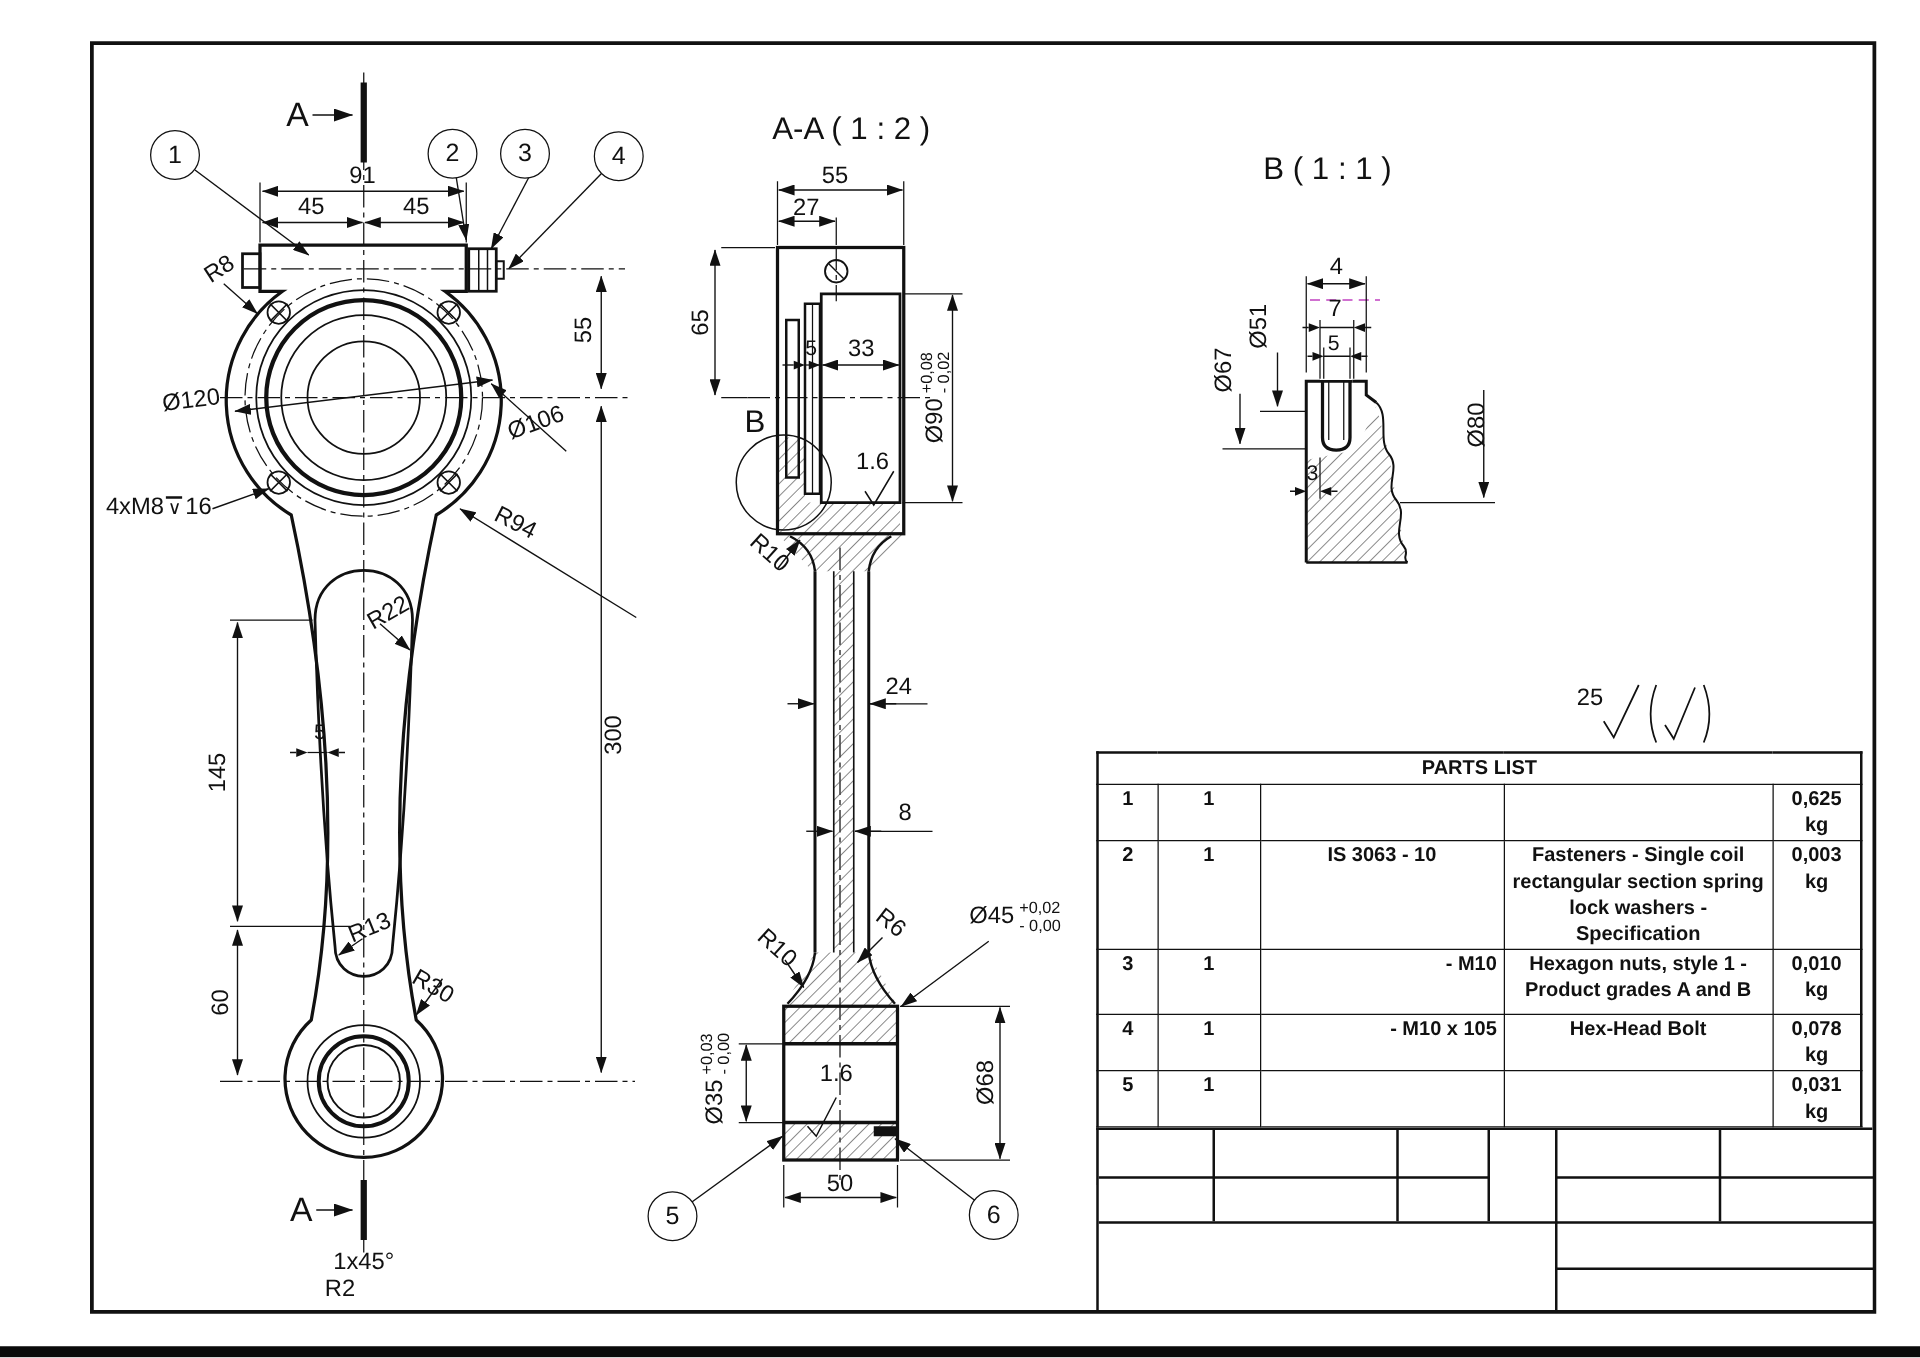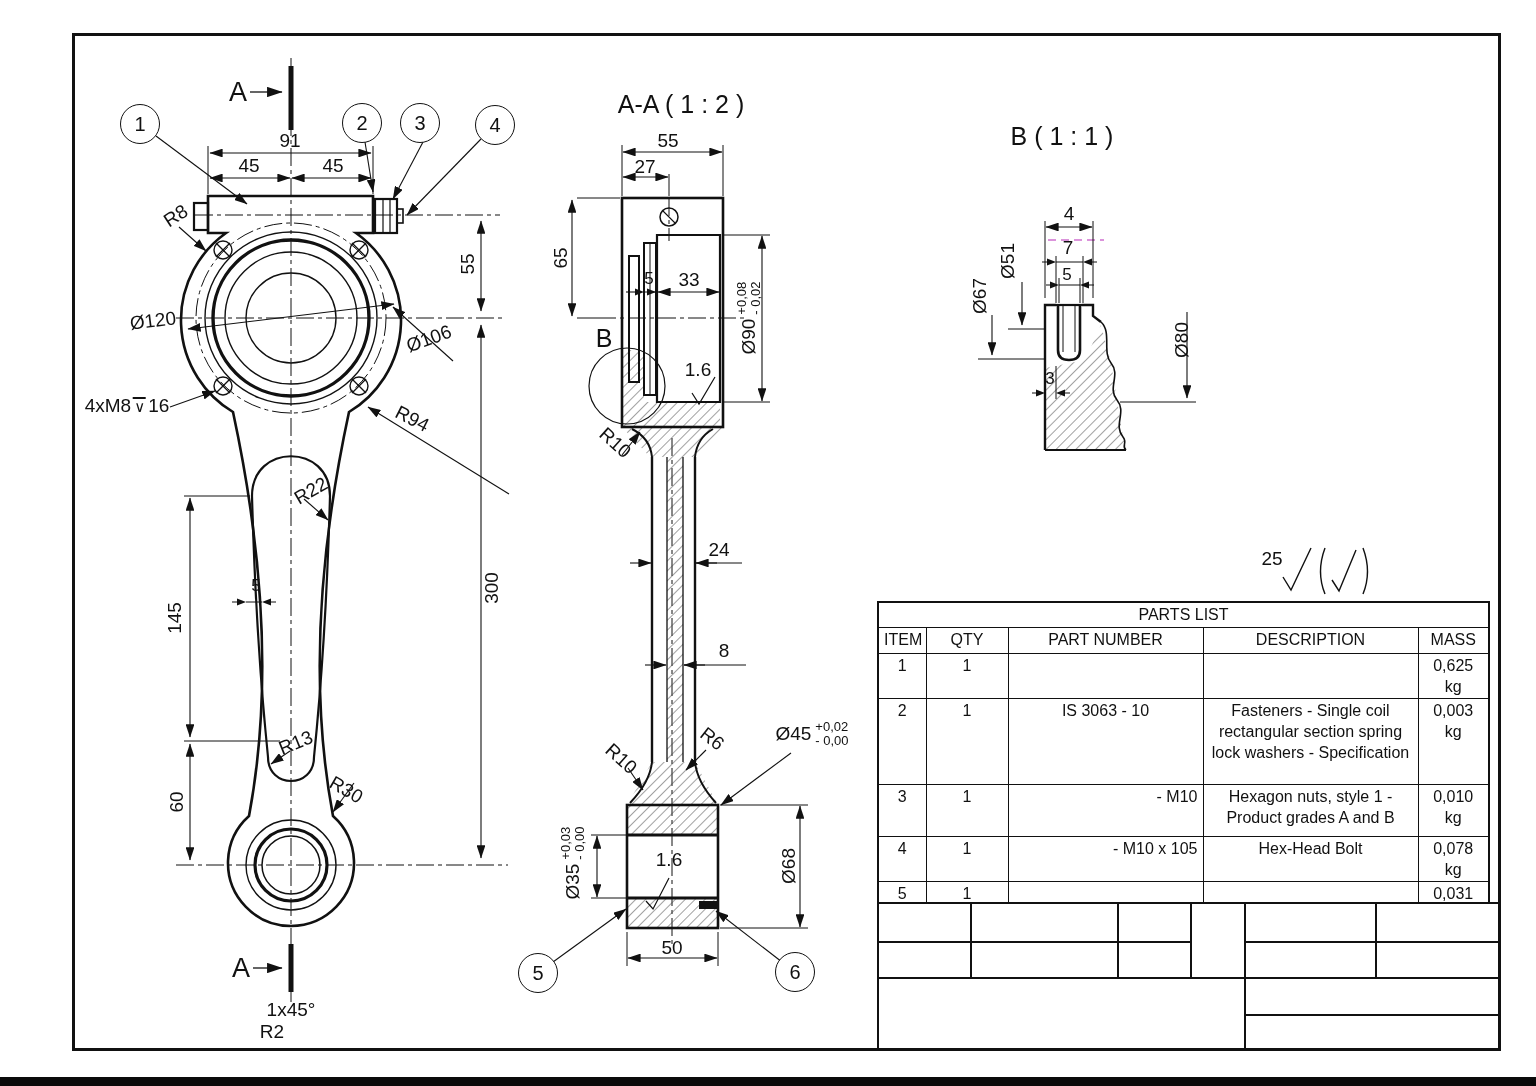--- a/index.html
+++ b/index.html
@@ -15,21 +15,21 @@
   .r90{transform:translate(-50%,-50%) rotate(-90deg);}
   .balloon{position:absolute;z-index:2;width:38px;height:38px;border:1.8px solid #111;border-radius:50%;
            background:#fff;display:flex;align-items:center;justify-content:center;font-size:20px;
            transform:translate(-50%,-50%);}
   .tolwrap{display:flex;align-items:center;gap:4px;}
   .tol{display:flex;flex-direction:column;font-size:13px;line-height:13.5px;}
   .depth{display:inline-block;border-top:2.5px solid #111;line-height:15px;font-size:15px;padding:0 1px;margin:0 2px;}
   
   #plist{position:absolute;left:877px;top:601px;width:611px;z-index:2;border-collapse:collapse;
          table-layout:fixed;background:#fff;}
-  #plist td,#plist th{border:1.6px solid #111;font-weight:normal;font-size:16px;padding:1px 5px;
+  #plist td,#plist th{border:1.6px solid #111;font-weight:bold;font-size:16px;padding:1px 5px;
          vertical-align:top;line-height:21px;overflow:hidden;}
   #plist .ttl{text-align:center;height:22px;}
   #plist .hd{text-align:center;height:23px;}
   #plist td.c{text-align:center;}
   #plist td.r{text-align:right;}
   #plist td.l{text-align:center;}
   #plist{border:2.5px solid #111;}
   
   #tblock{position:absolute;left:877px;top:902px;width:621px;height:146px;z-index:2;
           border-top:2.5px solid #111;border-left:2.5px solid #111;background:#fff;box-sizing:border-box;}
@@ -353,27 +353,20 @@
         <col style="width:48px">
         <col style="width:82px">
         <col style="width:195px">
         <col style="width:215px">
         <col style="width:71px">
       </colgroup>
     <thead>
       <tr>
           <th class="ttl" colspan="5">PARTS LIST</th>
         </tr>
-      <tr>
-        <th class="hd">ITEM</th>
-        <th class="hd">QTY</th>
-        <th class="hd">PART NUMBER</th>
-        <th class="hd">DESCRIPTION</th>
-        <th class="hd">MASS</th>
-      </tr>
     </thead>
     <tbody>
         <tr style="height: 27px;">
           <td class="c">1</td>
           <td class="c">1</td>
           <td class="r"></td>
           <td class="l"></td>
           <td class="l">0,625 kg</td>
         </tr>
         <tr style="height: 86px;">

